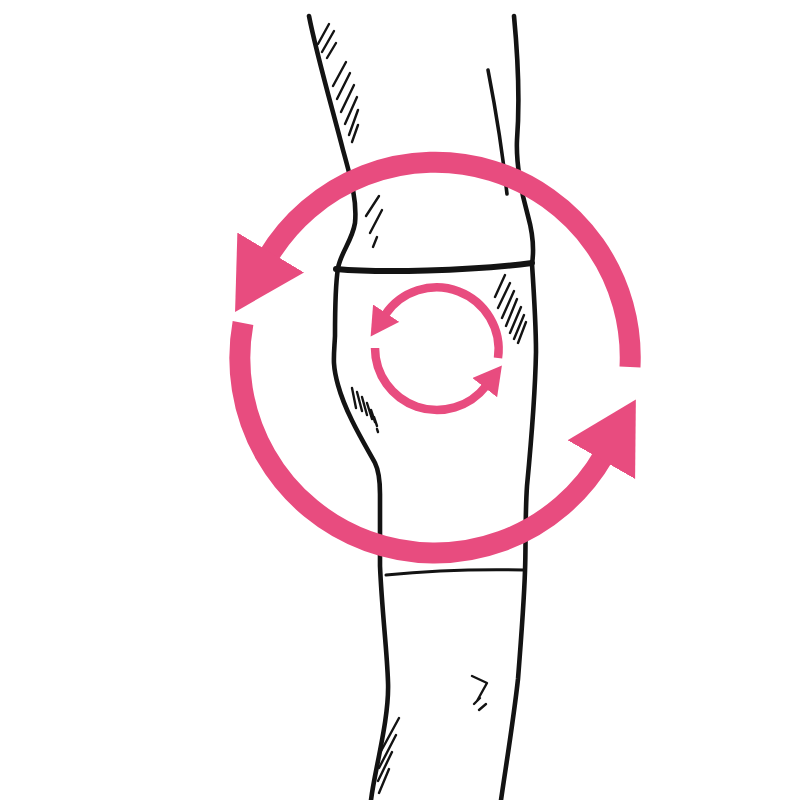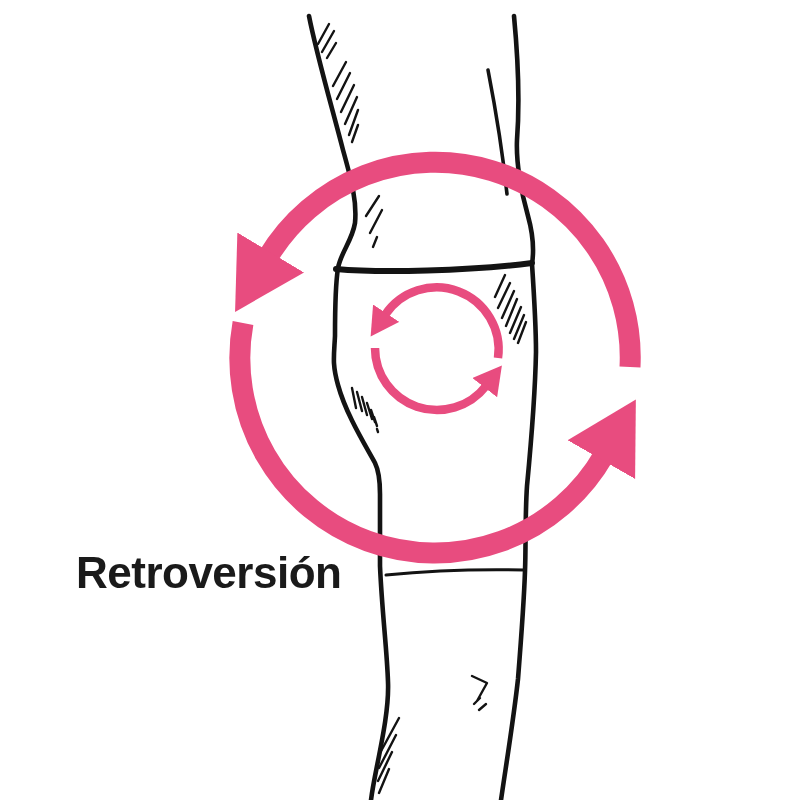--- a/index.html
+++ b/index.html
@@ -102,15 +102,14 @@
       <path marker-end="url(#arrow-head)" d="M 630,367 A 195 195 0 0 0 268,257"></path>
       <path marker-end="url(#arrow-head)" d="M 243,323 A 195 195 0 0 0 604,455"></path>
     </g>
 
     <g fill="none" stroke-width="8.5" stroke-linecap="butt" stroke="#E84C7F">
       <path marker-end="url(#arrow-head)" d="M 498,358 A 62 62 0 0 0 385,315"></path>
       <path marker-end="url(#arrow-head)" d="M 375,348 A 62 62 0 0 0 486,386"></path>
     </g>
   </svg>
 
-  <div class="exercise-label">Retroversión</div>
 
 </div>
 
 </body></html>

